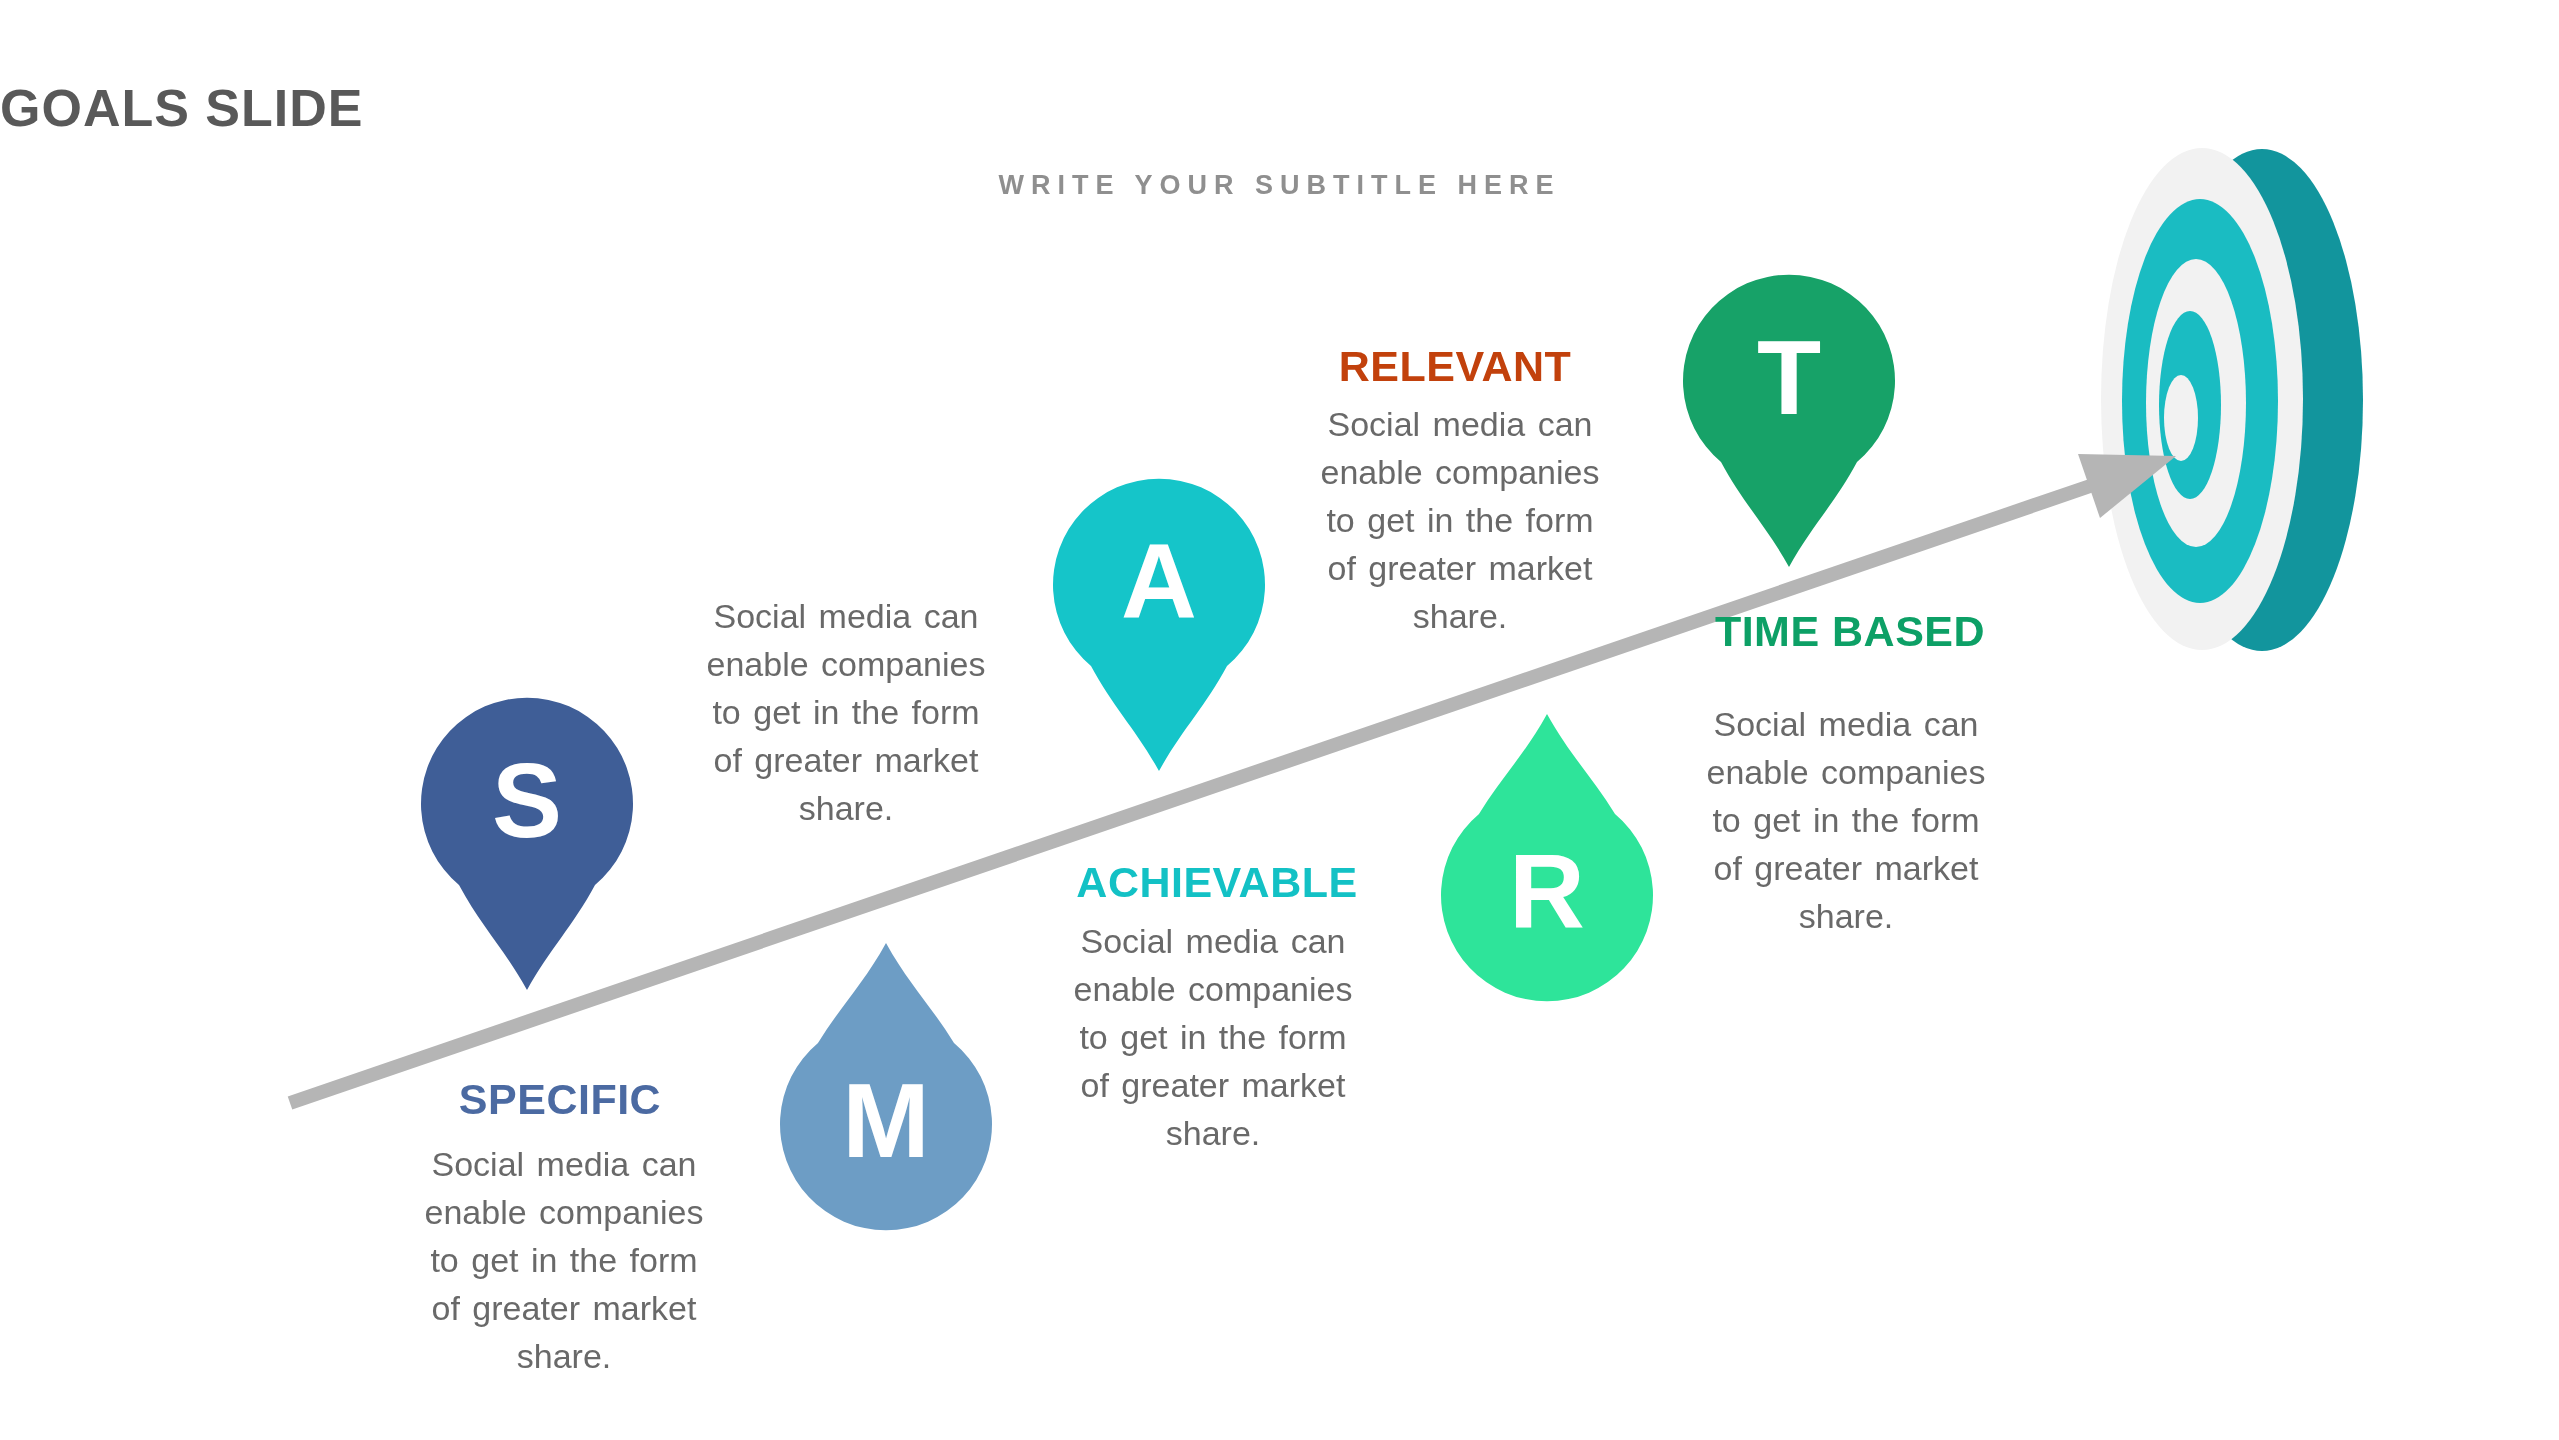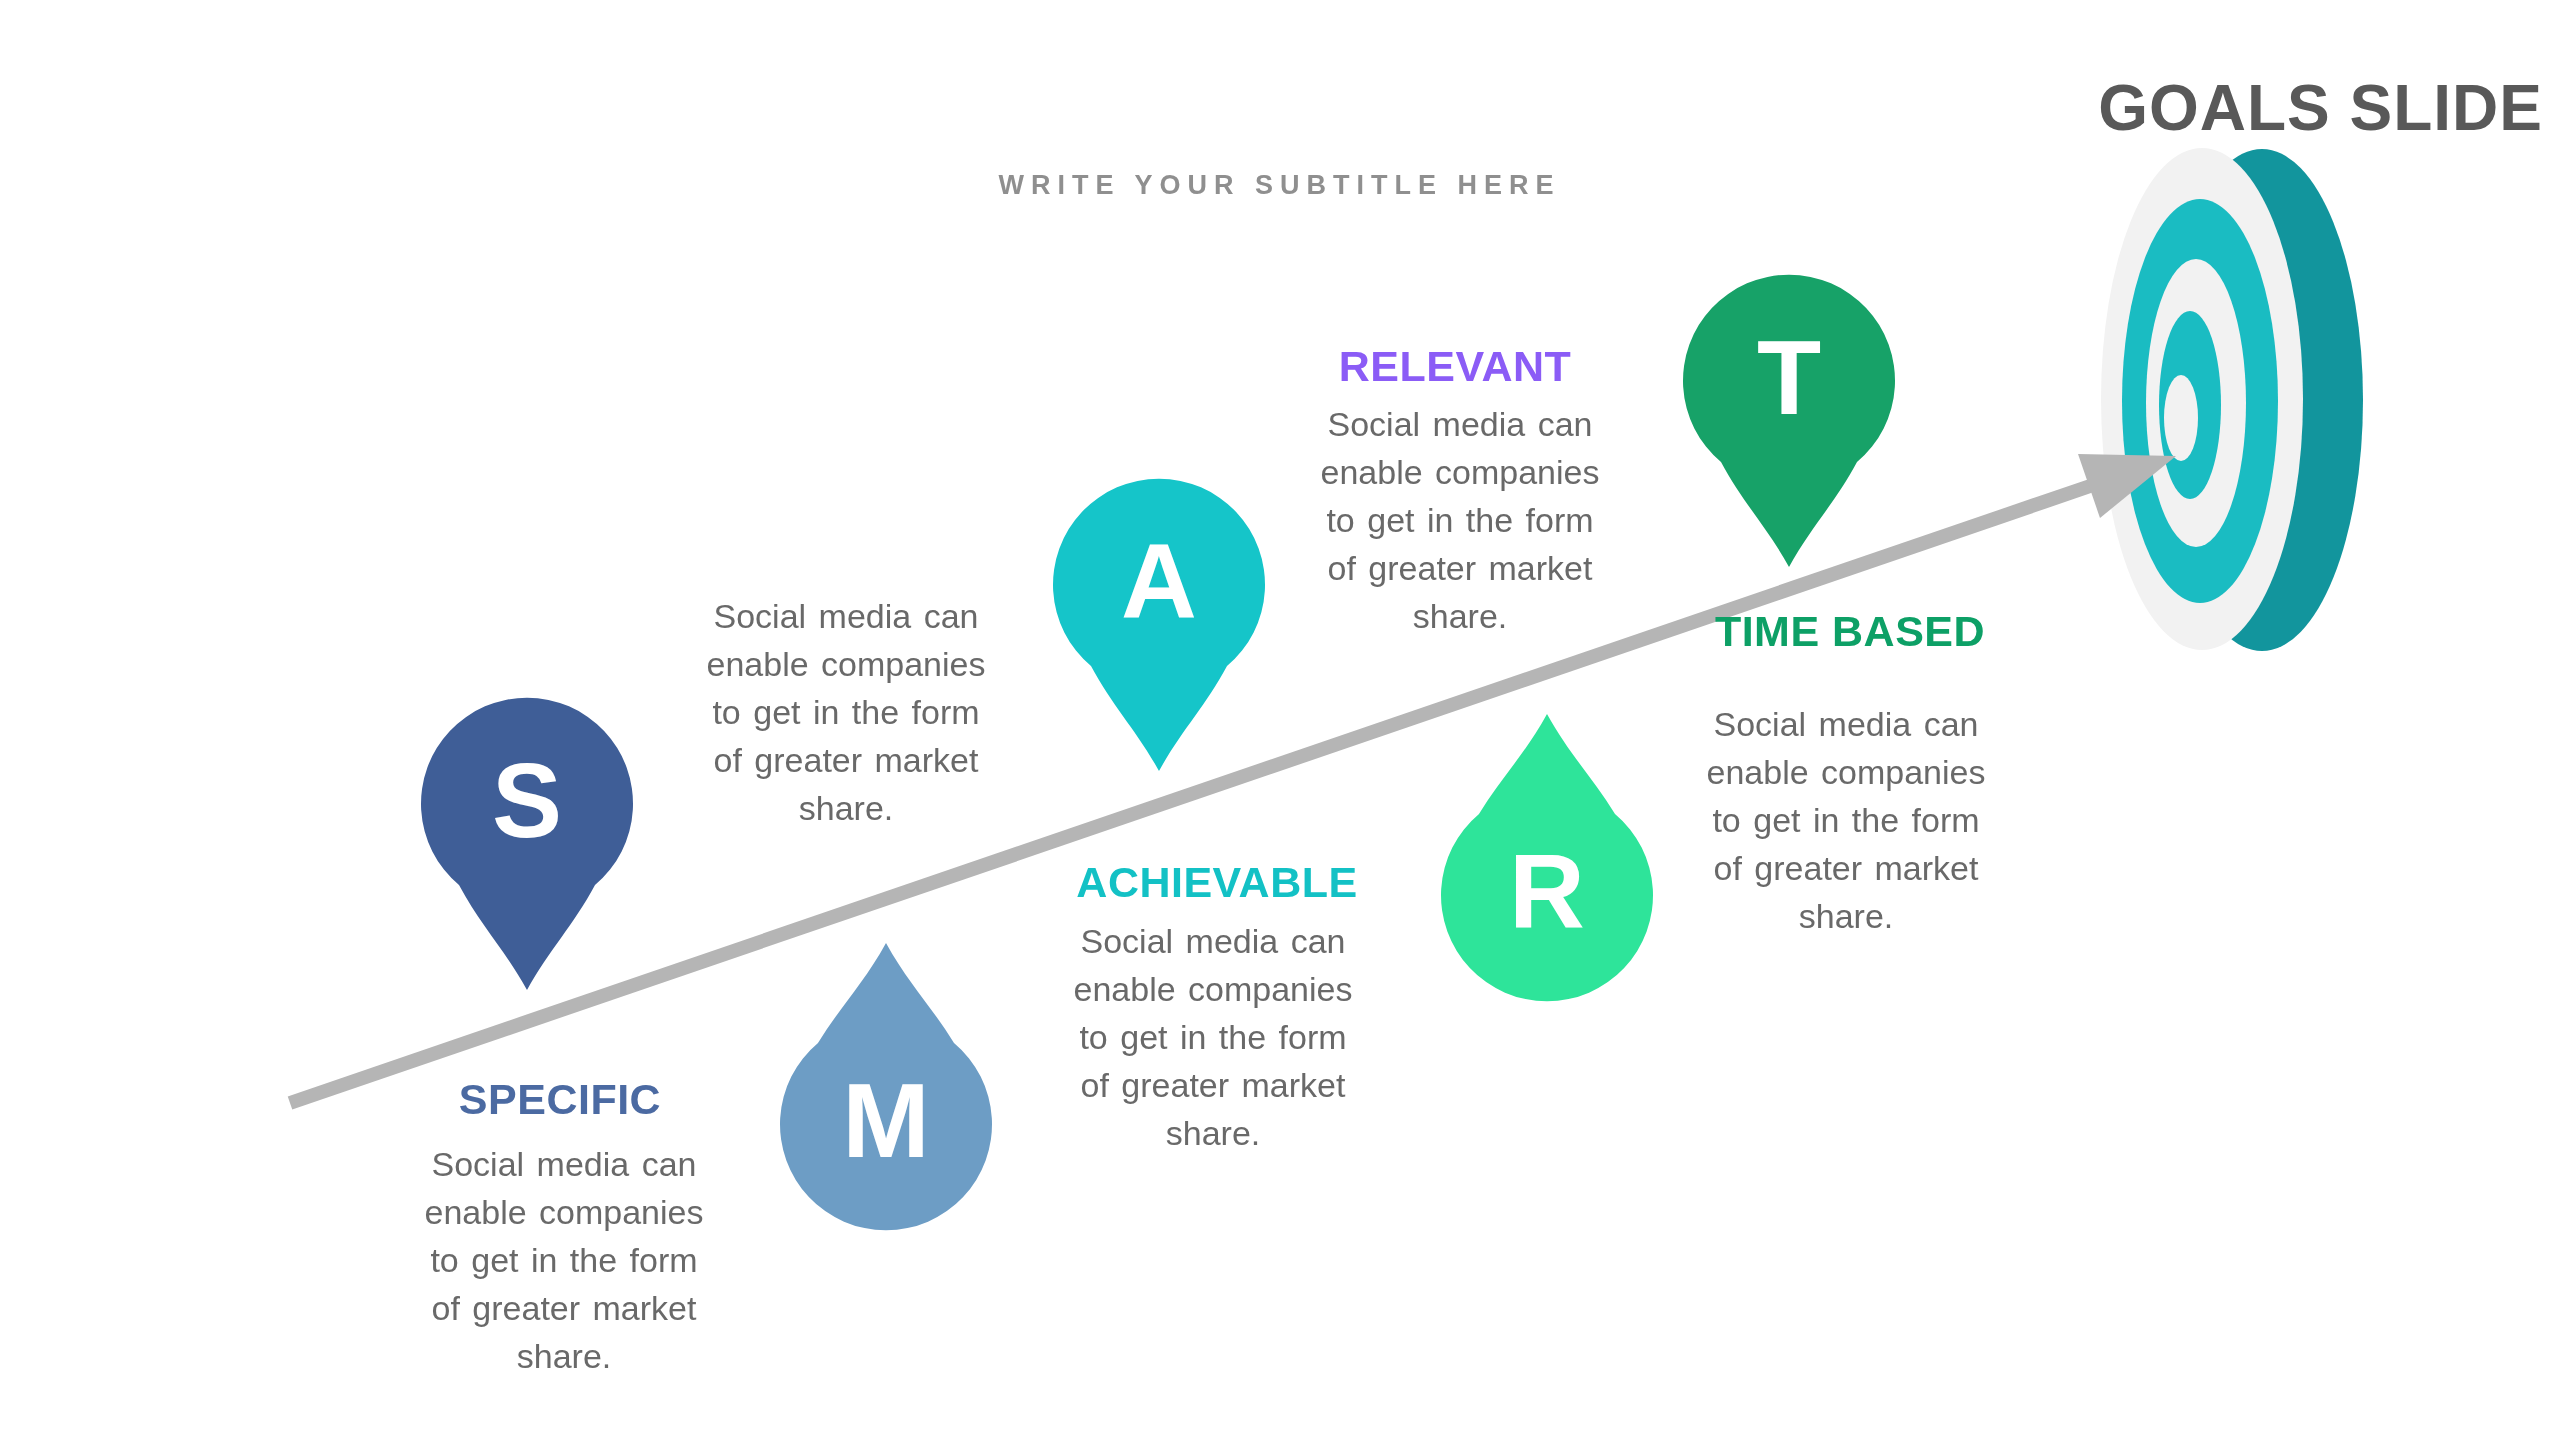--- a/index.html
+++ b/index.html
@@ -6,23 +6,23 @@
   .slide {
     position: relative;
     width: 2559px;
     height: 1440px;
     background: #ffffff;
     overflow: hidden;
     font-family: "Liberation Sans", sans-serif;
   }
   .title {
     position: absolute;
-    left: 0; right: 16px; top: 72px;
-    text-align: right;
-    font-size: 64px;
+    left: 0; right: 1px; top: 72px;
+    text-align: left;
+    font-size: 52px;
     line-height: 72px;
     font-weight: 700;
     letter-spacing: 1px;
     color: #595959;
   }
   .subtitle {
     position: absolute;
     left: 0; right: 0; top: 168px;
     text-align: center;
     font-size: 27px;
@@ -61,21 +61,21 @@
     word-spacing: 3px;
     color: #696969;
   }
   
   .label-specific   { left: 390px;  top: 1076px; color: #4B6AA2; }
   .body-specific    { left: 394px;  top: 1140px; }
   .label-measurable { left: 676px;  top: 531px;  color: #7D9BD2; }
   .body-measurable  { left: 676px;  top: 592px;  }
   .label-achievable { left: 1047px; top: 859px;  color: #13C1C5; }
   .body-achievable  { left: 1043px; top: 917px;  }
-  .label-relevant   { left: 1285px; top: 343px;  color: #8b5cf6; }
+  .label-relevant   { left: 1285px; top: 343px;  color: #c2410c; }
   .body-relevant    { left: 1290px; top: 400px;  }
   .label-timebased  { left: 1680px; top: 608px;  color: #0DA066; }
   .body-timebased   { left: 1676px; top: 700px;  }
 
   .letter-s { left: 527px;  top: 804px;  }
   .letter-m { left: 886px;  top: 1124px; }
   .letter-a { left: 1159px; top: 585px;  }
   .letter-r { left: 1547px; top: 895px;  }
   .letter-t { left: 1789px; top: 381px;  }
 </style>

